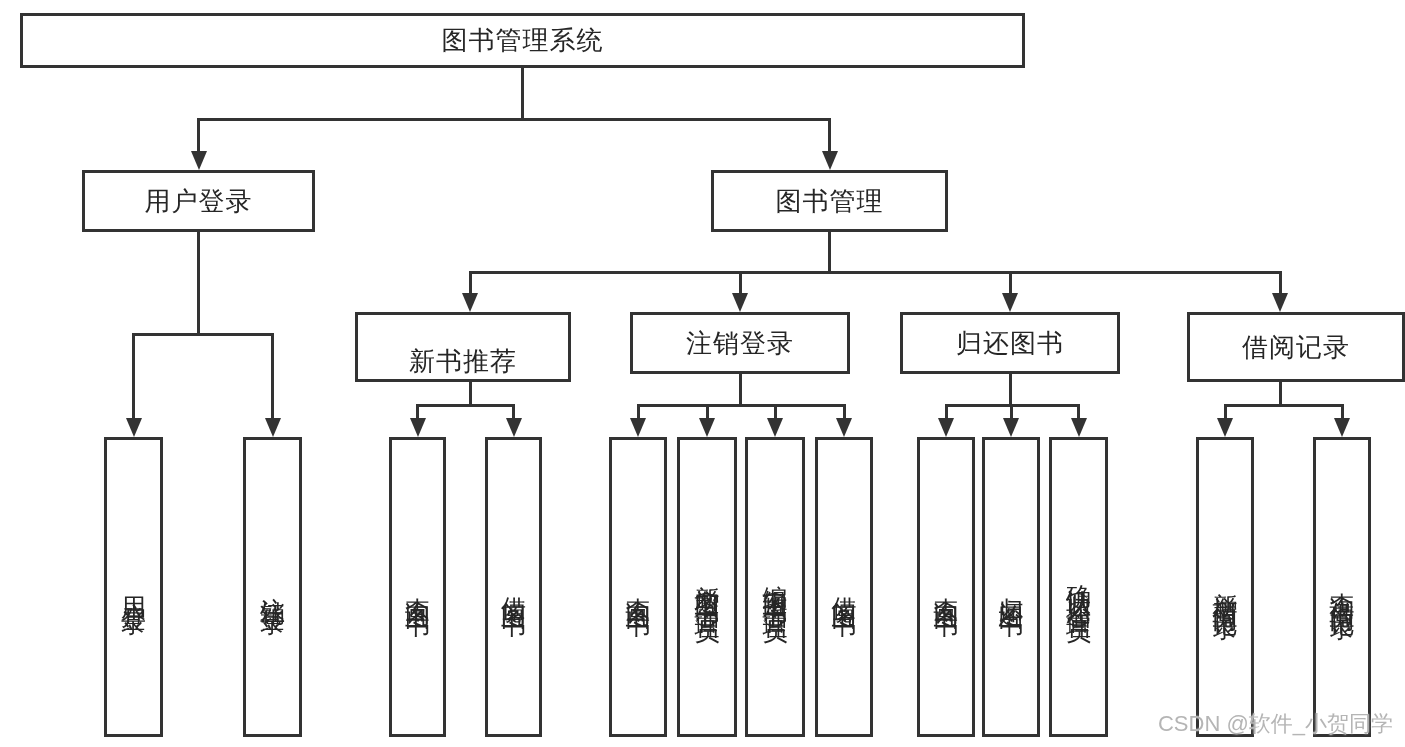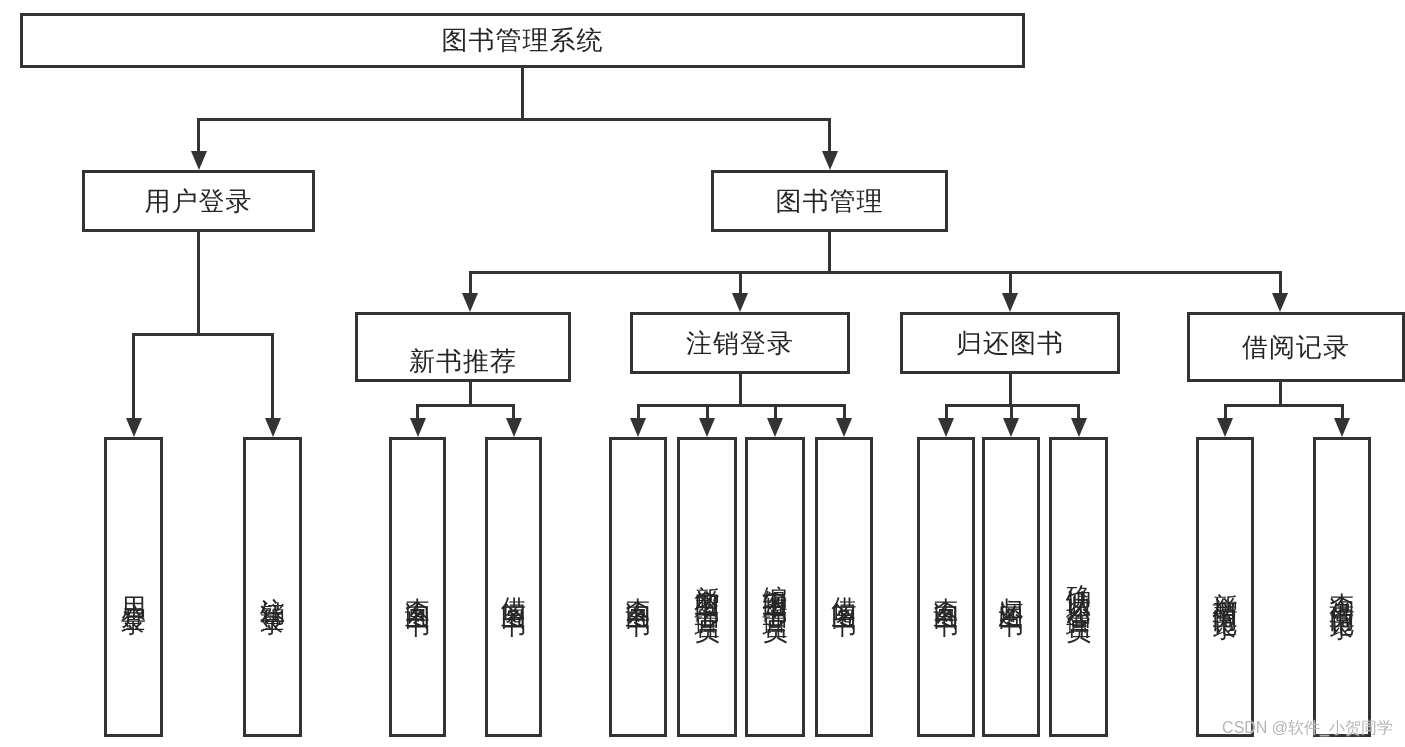--- a/index.html
+++ b/index.html
@@ -49,21 +49,21 @@
     height: 0;
     border-left: 8px solid transparent;
     border-right: 8px solid transparent;
     border-top: 19px solid var(--line);
     z-index: 1;
   }
   .watermark {
     position: absolute;
     right: 12px;
     bottom: 8px;
-    font-size: 16px;
+    font-size: 22px;
     color: var(--wm);
     text-shadow: 0 0 2px #ffffff;
     z-index: 5;
     white-space: nowrap;
   }
 </style>
 </head>
 <body>
 
 <div id="canvas">

